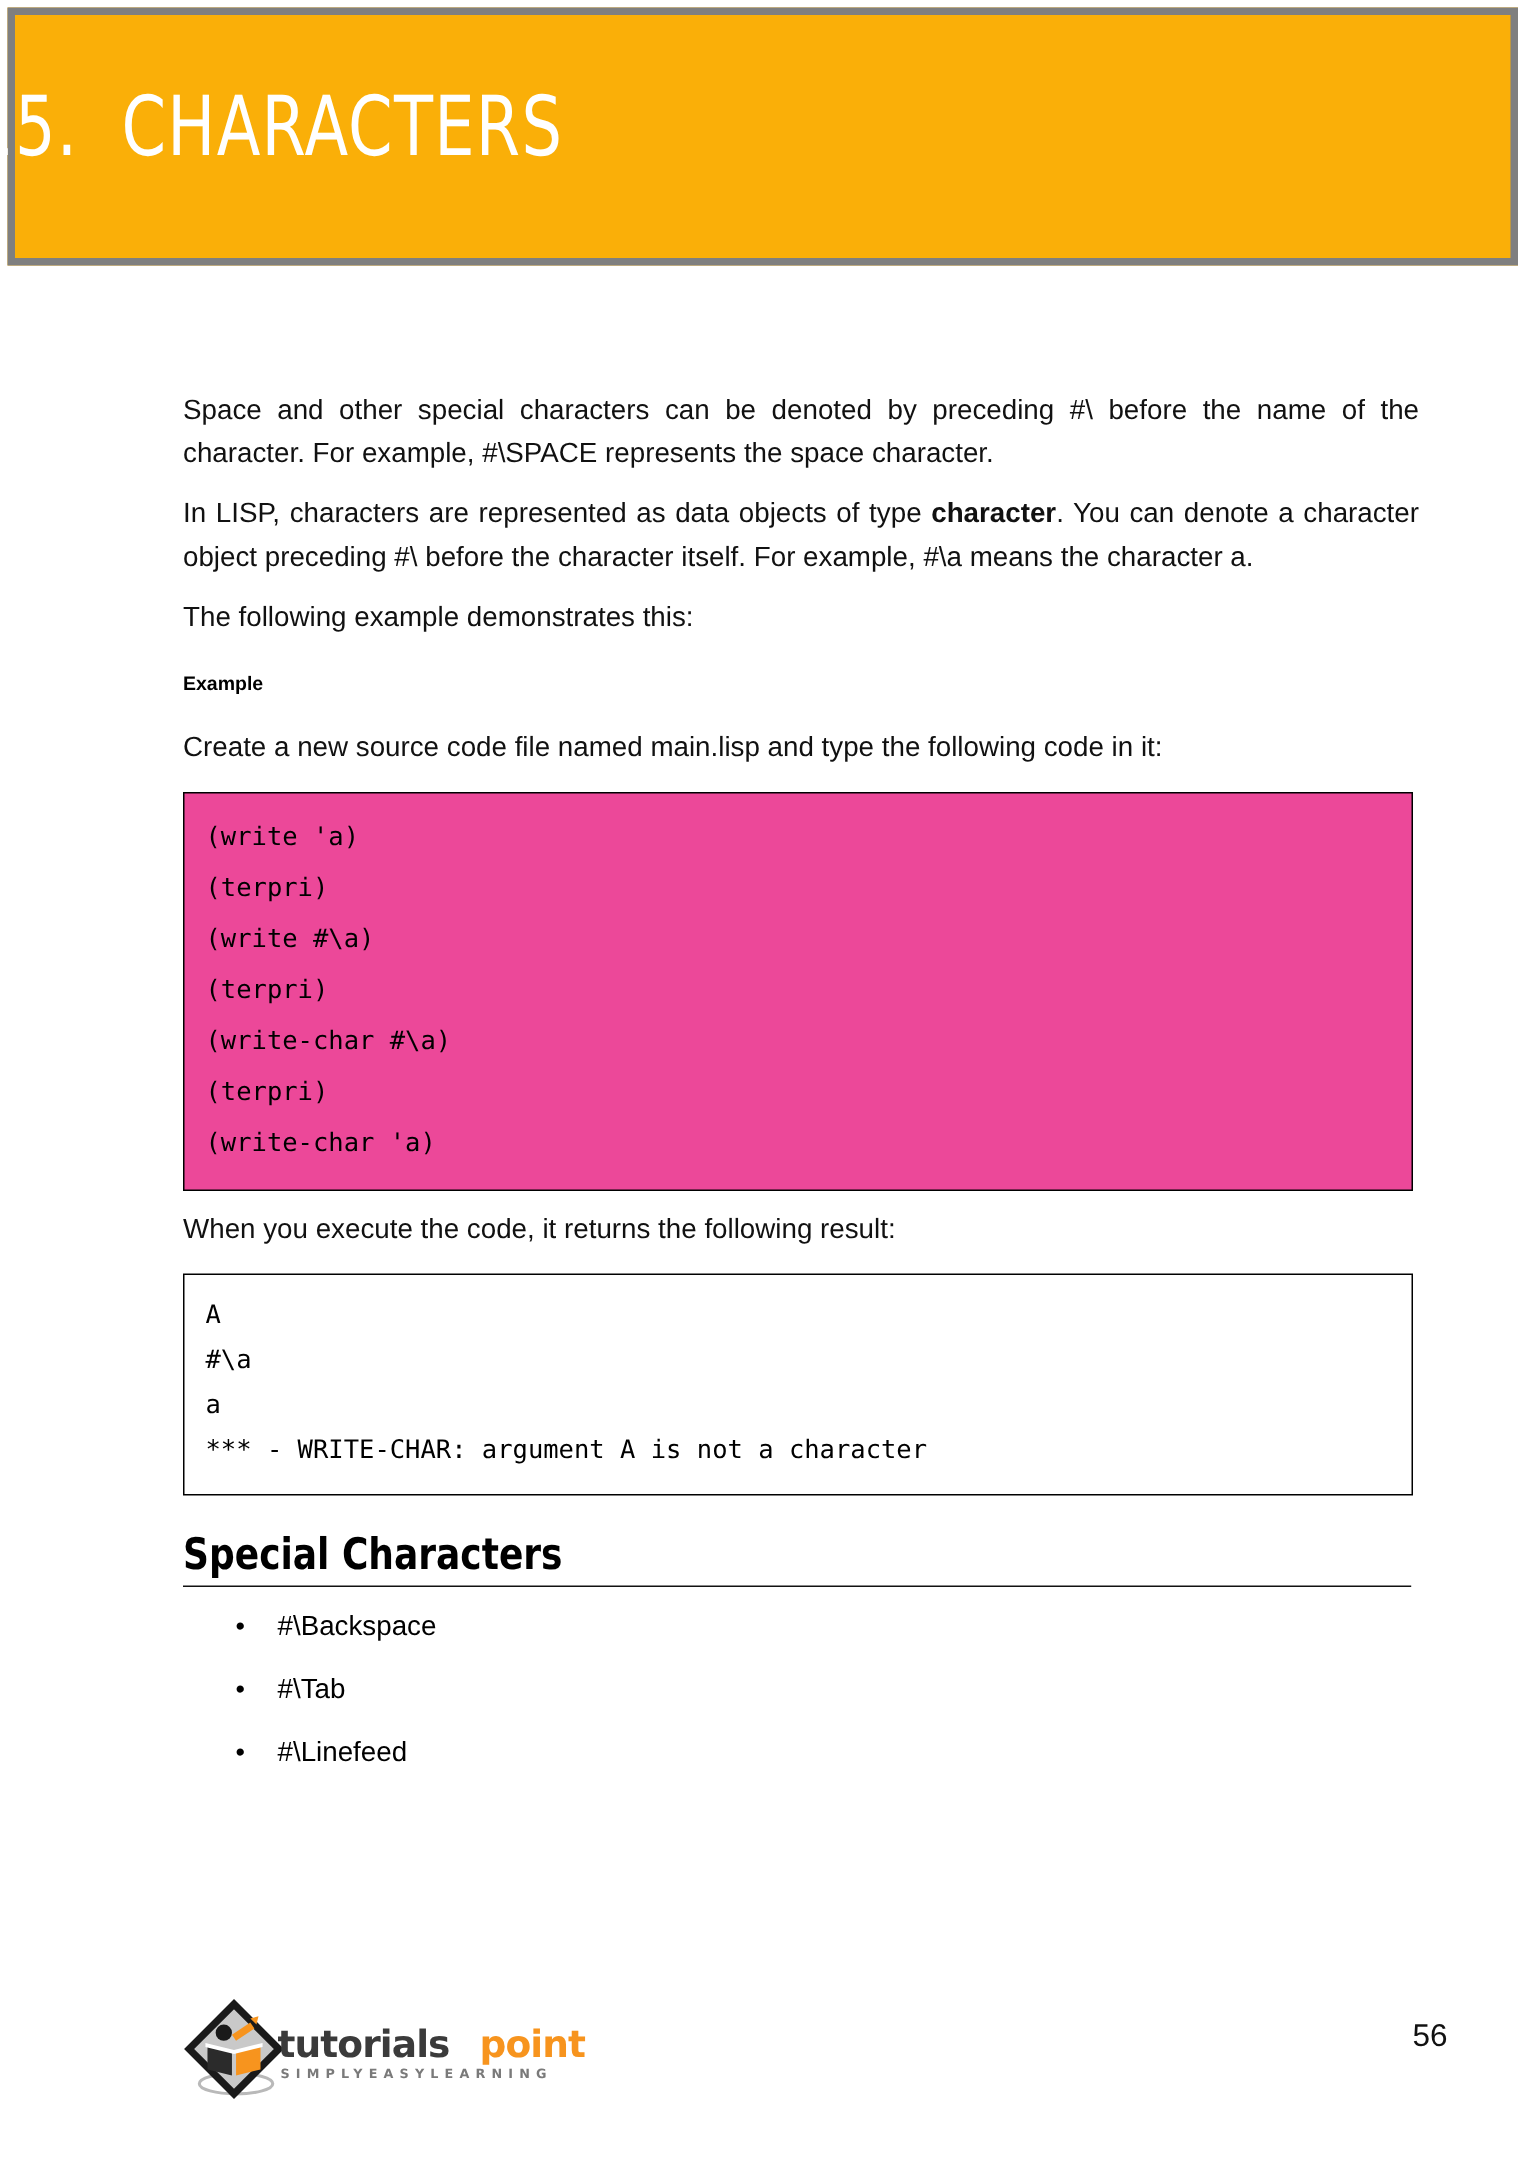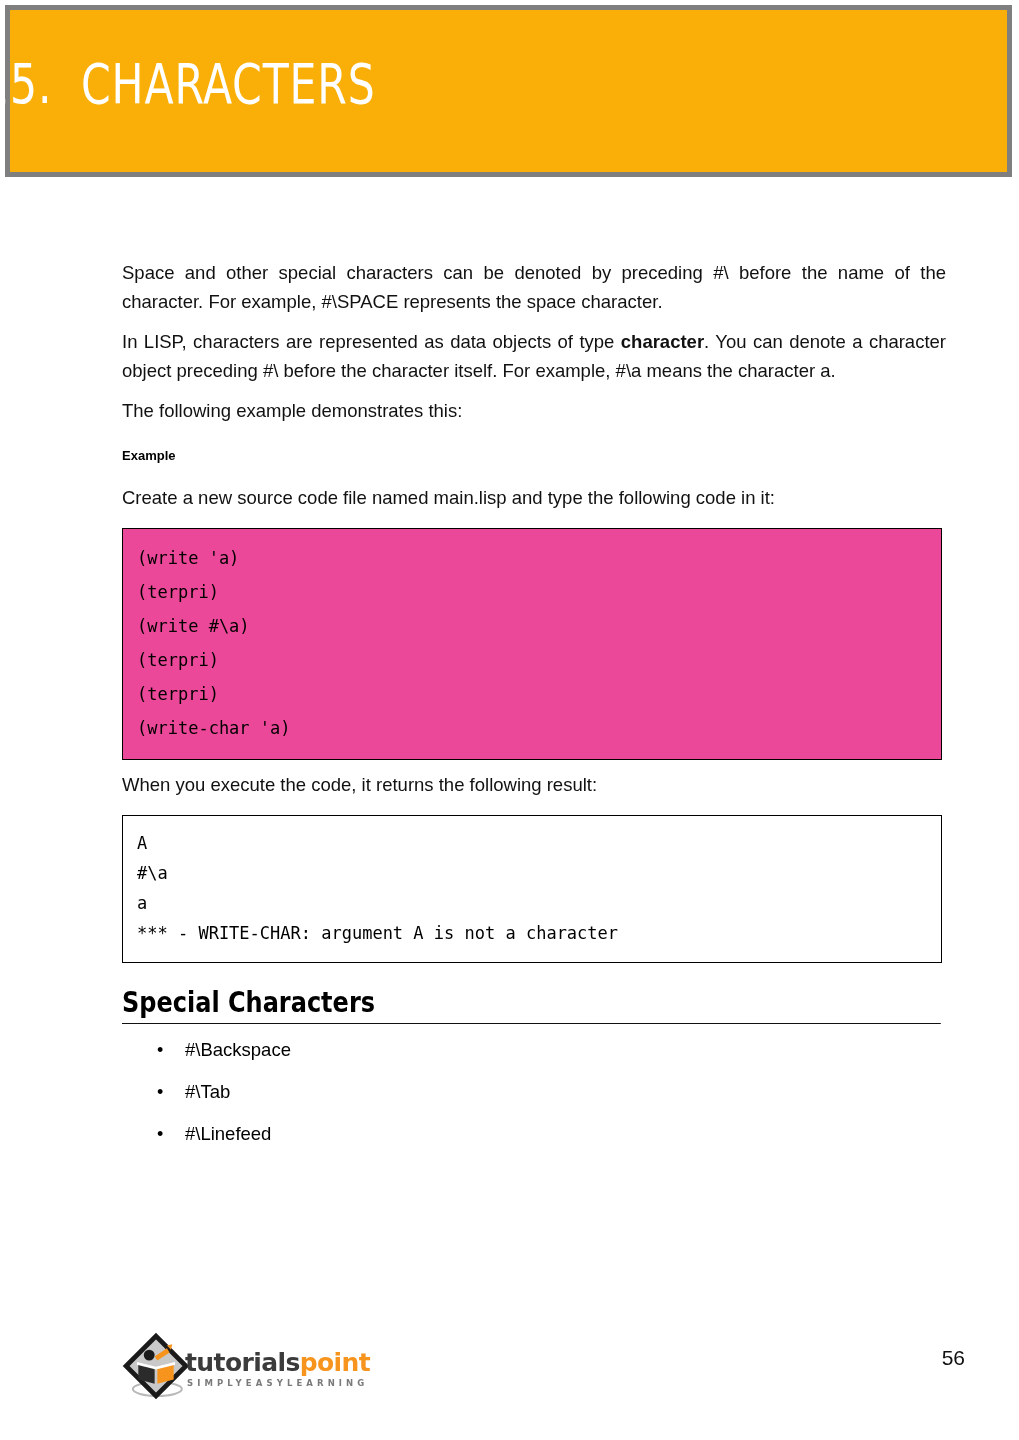--- a/index.html
+++ b/index.html
@@ -162,21 +162,21 @@
     top: 22px;
     white-space: nowrap;
   }
   #logo-text .lt-main {
     font-family: "DejaVu Sans", sans-serif;
     font-size: 25px;
     font-weight: bold;
     letter-spacing: -0.6px;
   }
   #logo-text .lt-tutorials { color: #3b3b3b; }
-  #logo-text .lt-point { color: #F7941E; }
+  #logo-text .lt-point { color: #F7941E; margin-left: 20px; }
   #logo-text .lt-tag {
     display: block;
     margin-top: 1px;
     margin-left: 2px;
     font-family: "DejaVu Sans", sans-serif;
     font-size: 8.5px;
     font-weight: bold;
     letter-spacing: 4.1px;
     color: #7a7a7a;
   }
@@ -207,20 +207,21 @@
 
   <p class="section-label">Example</p>
 
   <p class="body-text last-of-block">Create a new source code file named main.lisp and type the following code in it:</p>
 
   <div class="code-box">
     <div class="code-line">(write 'a)</div>
     <div class="code-line">(terpri)</div>
     <div class="code-line">(write #\a)</div>
     <div class="code-line">(terpri)</div>
+    <div class="code-line">(write-char #\a)</div>
     <div class="code-line">(terpri)</div>
     <div class="code-line">(write-char 'a)</div>
   </div>
 
   <p class="body-text last-of-block">When you execute the code, it returns the following result:</p>
 
   <div class="output-box">
     <div class="code-line">A</div>
     <div class="code-line">#\a</div>
     <div class="code-line">a</div>

